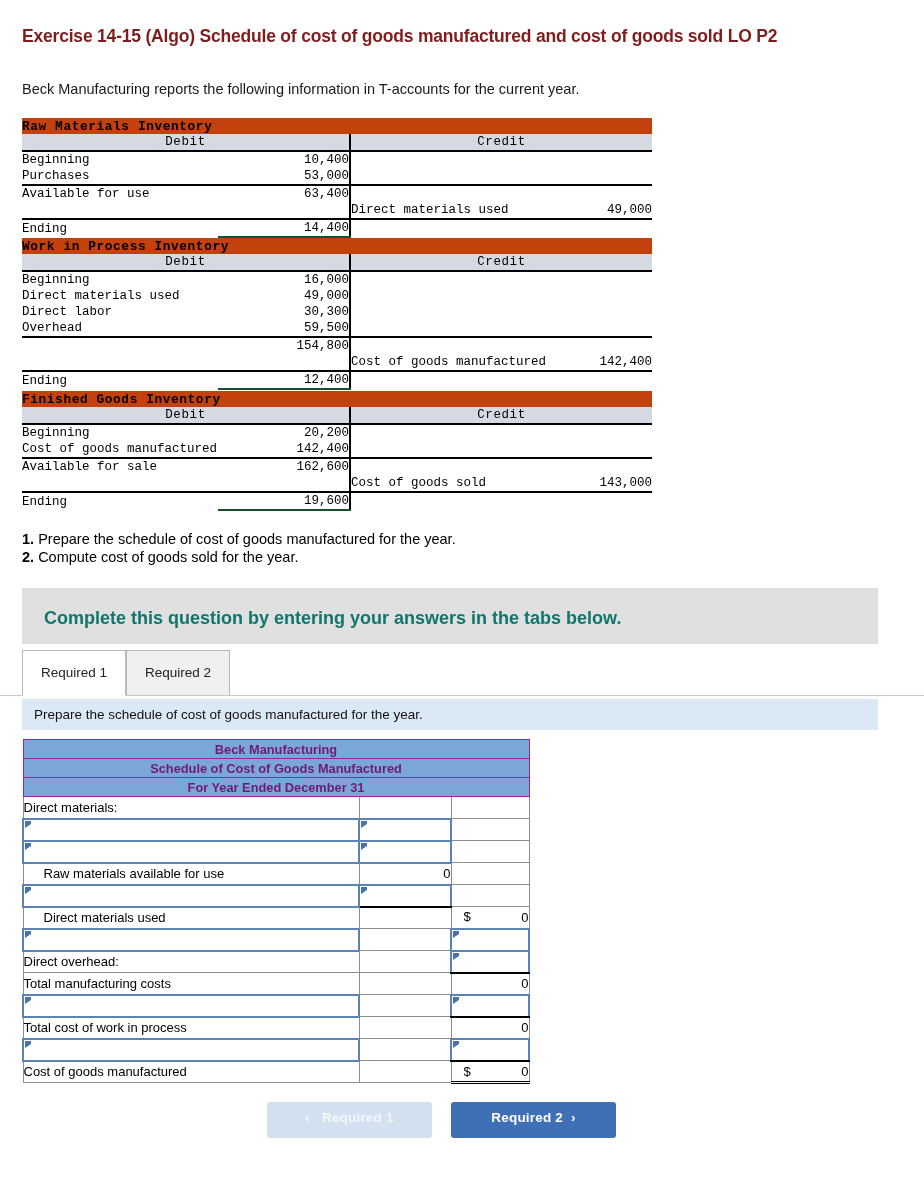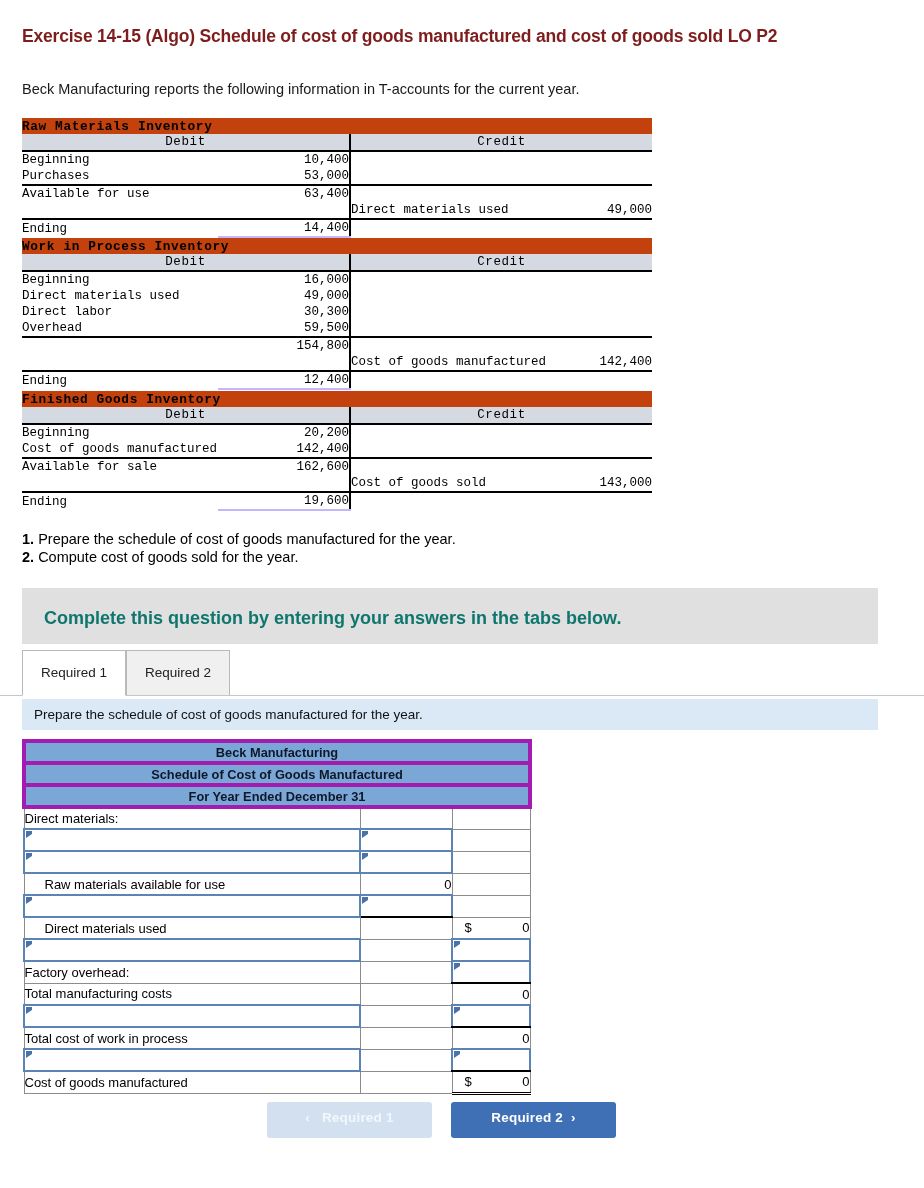--- a/index.html
+++ b/index.html
@@ -69,21 +69,21 @@
   .ta-sub-debit { border-right: 2px solid #000; }
   .ta-rule-top { border-top: 2px solid #000; }
   .ta-lbl   { padding-left: 14px; white-space: nowrap; }
   .ta-amt   { text-align: right; padding-right: 4px; border-right: 2px solid #000; white-space: nowrap; }
   .ta-amt-nb{ text-align: right; padding-right: 4px; white-space: nowrap; }
   .ta-clbl  { padding-left: 8px; white-space: nowrap; }
   .ta-blank { border-right: 2px solid #000; }
   .row-total-line td { border-top: 2px solid #000; }
   .ta-amt-under {
     text-align: right; padding-right: 4px;
-    border-right: 2px solid #000; border-bottom: 2px solid #c4b5fd;
+    border-right: 2px solid #000; border-bottom: 2px solid #14532d;
   }
 
   
   .req-list {
     position: absolute;
     left: 22px;
     font-size: 14.5px;
     line-height: 18.5px;
   }
   .req-list b { font-weight: bold; }
@@ -173,22 +173,22 @@
   .sched col.c1 { width: 336px; }
   .sched col.c2 { width: 92px; }
   .sched col.c3 { width: 78px; }
 
   .sched-head {
     background: #7ba7d7;
     text-align: center;
     font-weight: bold;
     font-size: 12.8px;
     height: 18px;
-    border: 4px solid #a21caf;
-    color: #0f172a;
+    border: 1px solid #a21caf;
+    color: #701a75;
   }
   .cell {
     border: 1px solid #8c8c8c;
     height: 22px;
     box-sizing: border-box;
   }
   .cell-label {
     padding-left: 6px;
     white-space: nowrap;
     font-size: 13px;
@@ -498,21 +498,21 @@
         <td class="cell cell-label indent">Direct materials used</td>
         <td class="cell"></td>
         <td class="cell cell-dollar"><span class="dsign">$</span>0</td>
       </tr>
       <tr>
         <td class="inp"></td>
         <td class="cell"></td>
         <td class="inp"></td>
       </tr>
       <tr>
-        <td class="cell cell-label">Factory overhead:</td>
+        <td class="cell cell-label">Direct overhead:</td>
         <td class="cell"></td>
         <td class="inp underline-bottom"></td>
       </tr>
       <tr>
         <td class="cell cell-label">Total manufacturing costs</td>
         <td class="cell"></td>
         <td class="cell cell-num">0</td>
       </tr>
       <tr>
         <td class="inp"></td>

